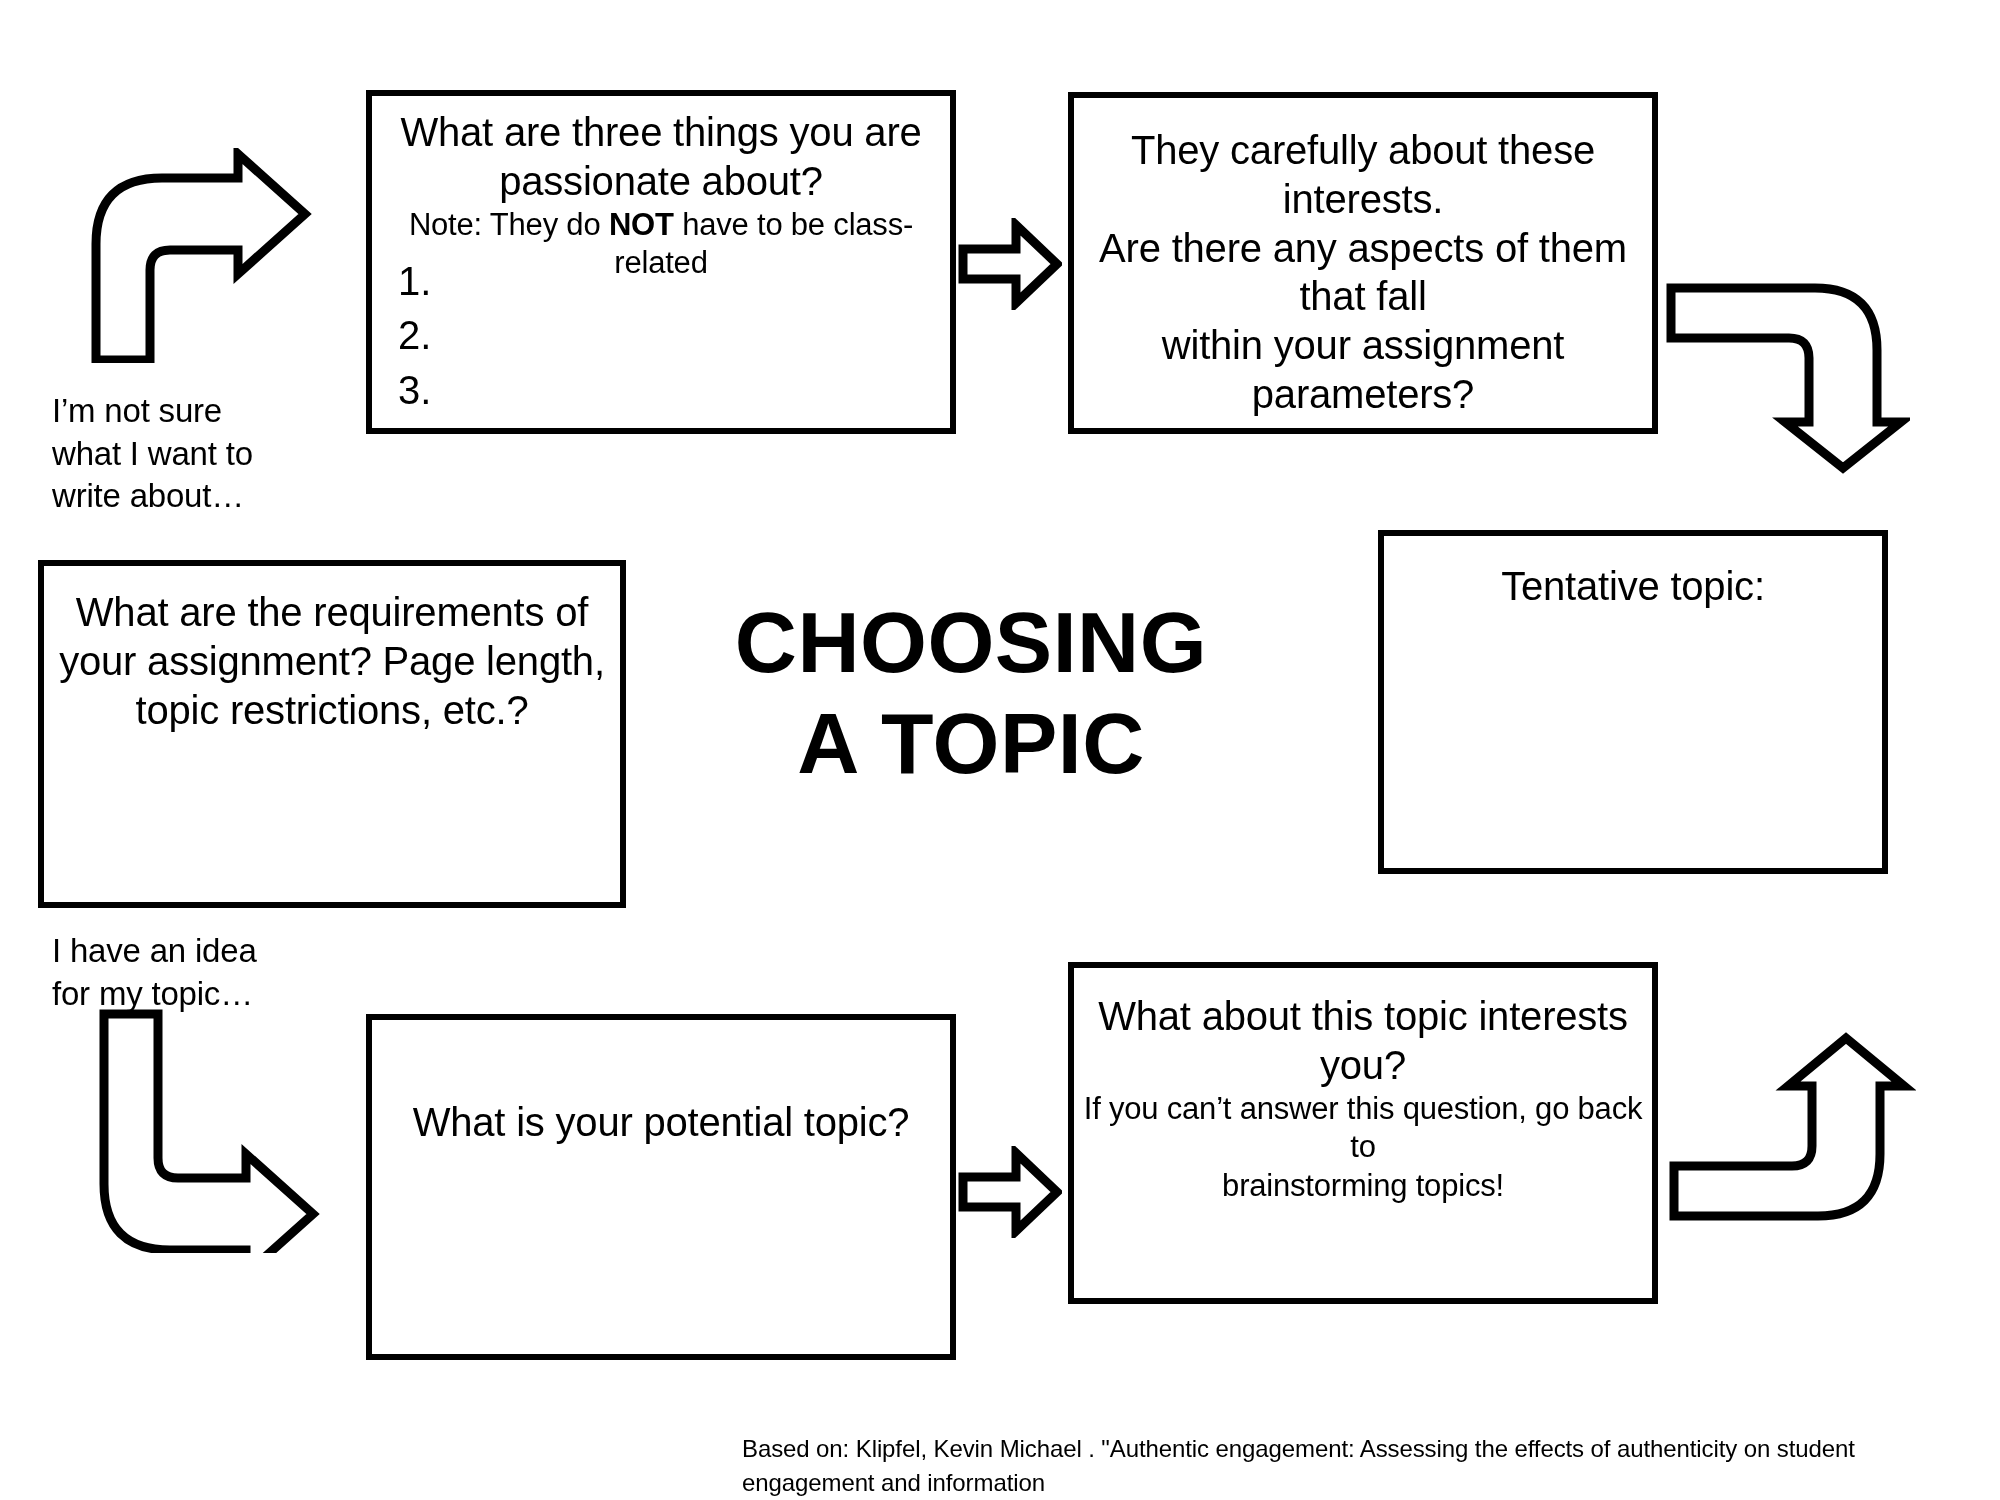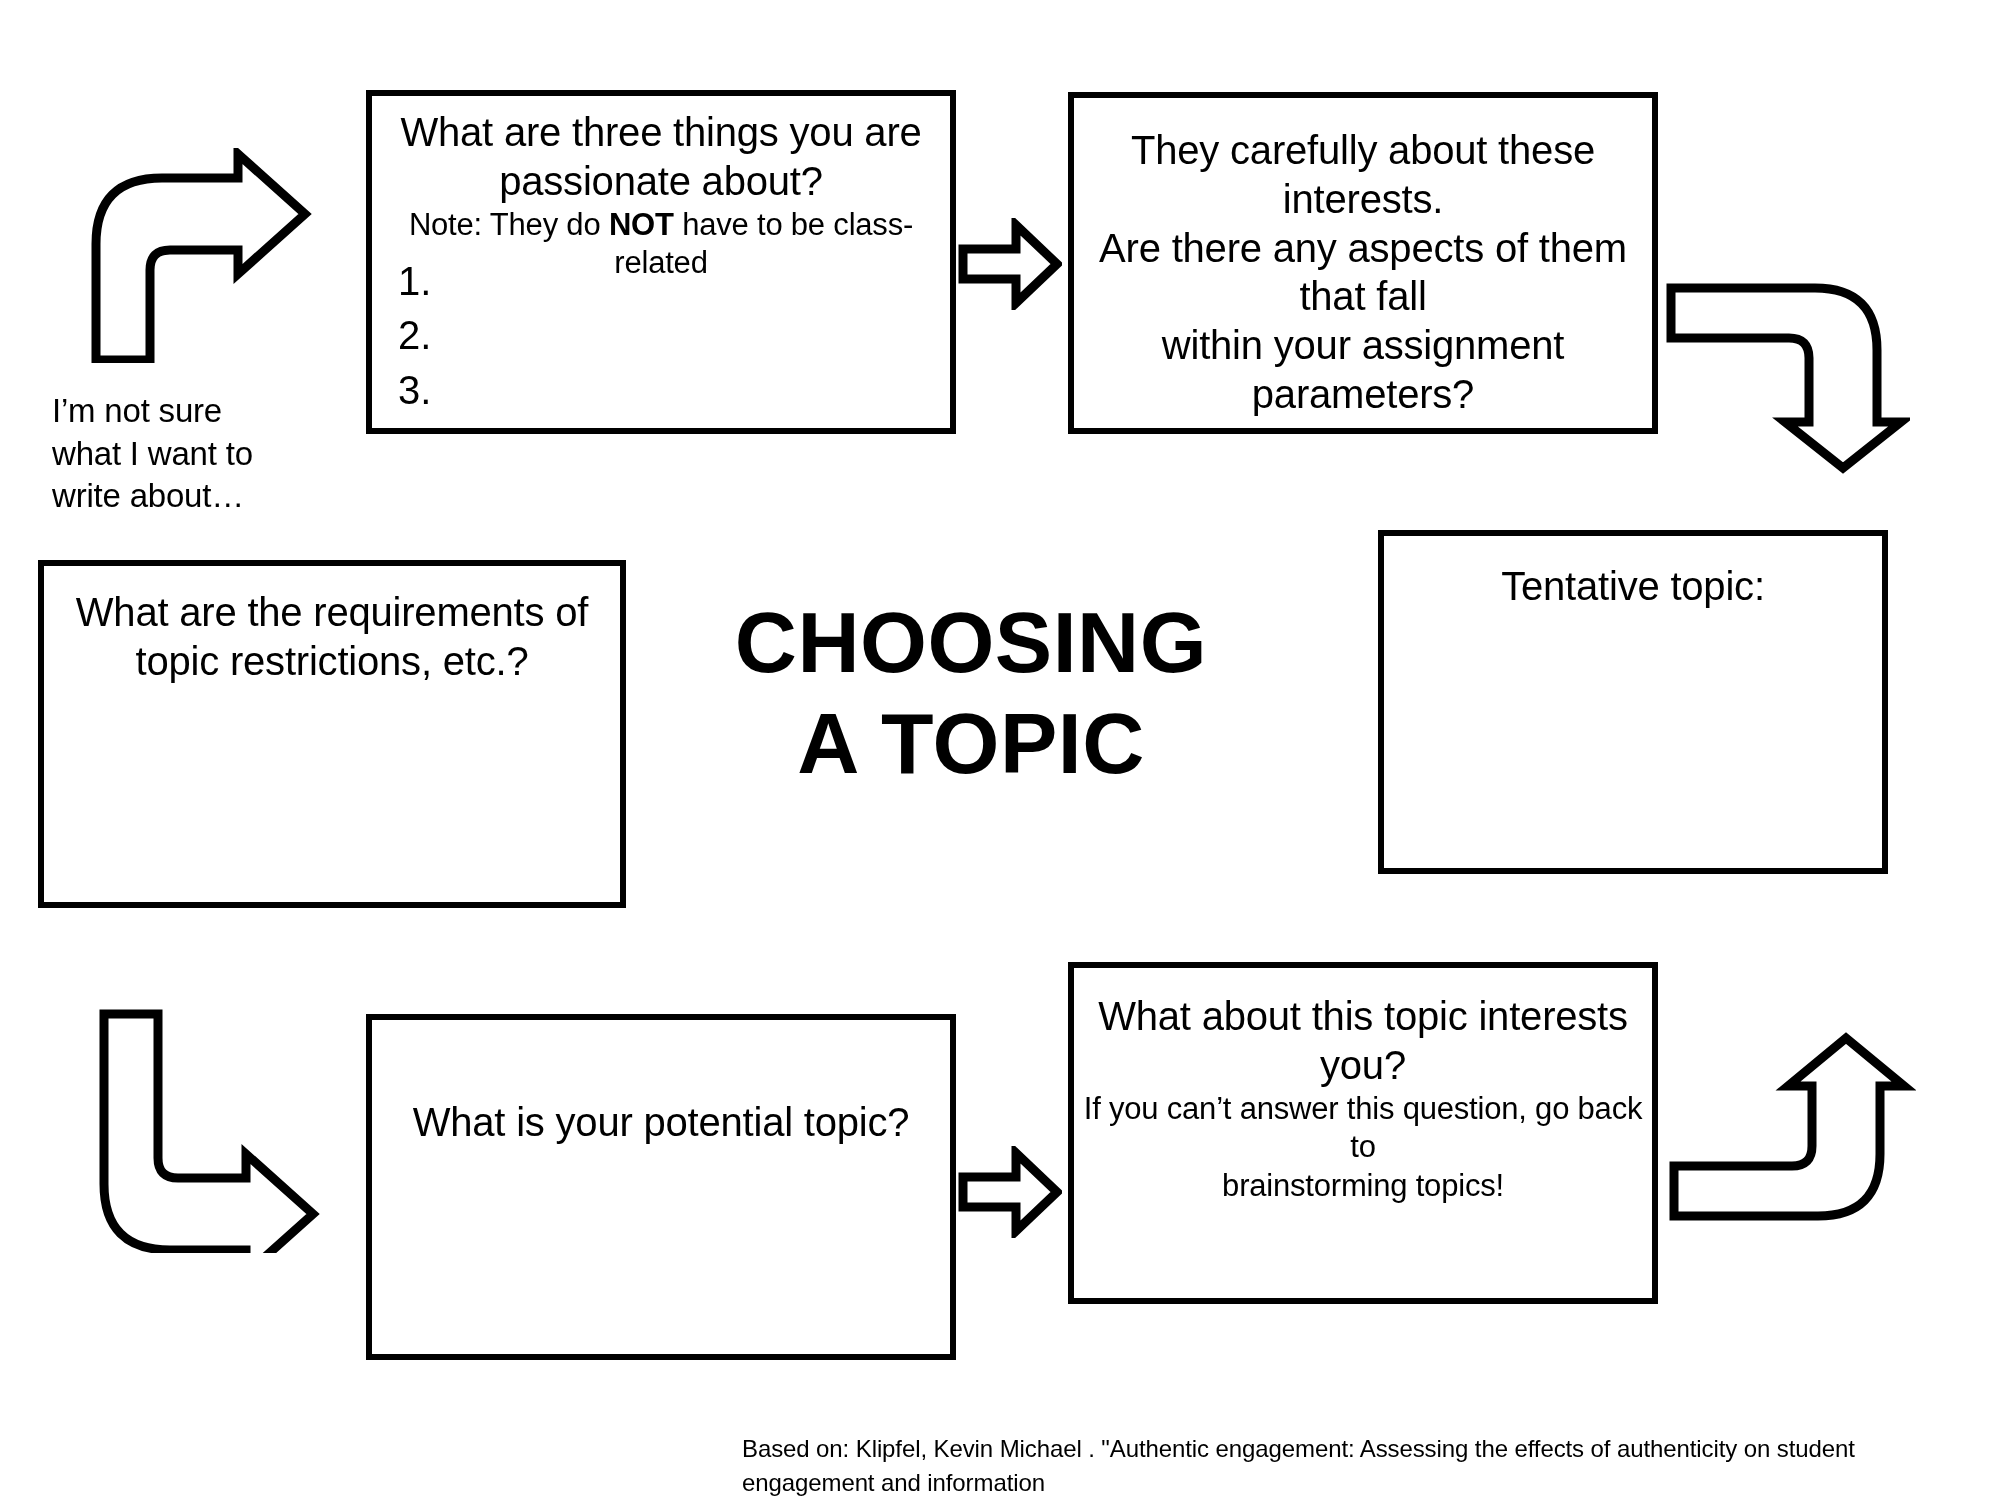--- a/index.html
+++ b/index.html
@@ -116,35 +116,38 @@
   </div>
 
   <svg class="arrow-svg" style="left:1665px; top:282px;" width="245" height="192" viewBox="0 0 245 192">
     <path d="M 6 6 L 150 6 Q 212 6 212 68 L 212 140 L 236 140 L 178 186 L 120 140 L 144 140
              L 144 76 Q 144 56 124 56 L 6 56 Z" fill="#ffffff" stroke="#000000" stroke-width="9" stroke-linejoin="miter"></path>
   </svg>
 
   <div class="box" style="left:38px; top:560px; width:588px; height:348px;">
     <div class="box-inner" style="padding-top:22px;">
       <div class="q-line">What are the requirements of</div>
+      <div class="q-line">your assignment? Page length,</div>
       <div class="q-line">topic restrictions, etc.?</div>
     </div>
   </div>
 
   <div class="title" style="left:671px; top:592px; width:600px;">
     <div>CHOOSING</div>
     <div>A TOPIC</div>
   </div>
 
   <div class="box" style="left:1378px; top:530px; width:510px; height:344px;">
     <div class="box-inner" style="padding-top:26px;">
       <div class="q-line">Tentative topic:</div>
     </div>
   </div>
 
+  <div class="side-label" style="left:52px; top:930px; width:260px;">I have an idea
+for my topic…</div>
 
   <svg class="arrow-svg" style="left:98px; top:1008px;" width="225" height="245" viewBox="0 0 225 245">
     <path d="M 6 6 L 60 6 L 60 150 Q 60 170 80 170 L 148 170 L 148 146 L 215 206 L 148 266
              L 148 242 L 72 242 Q 6 242 6 176 Z" fill="#ffffff" stroke="#000000" stroke-width="9" stroke-linejoin="miter"></path>
   </svg>
 
   <div class="box" style="left:366px; top:1014px; width:590px; height:346px;">
     <div class="box-inner" style="padding-top:78px;">
       <div class="q-line">What is your potential topic?</div>
     </div>

